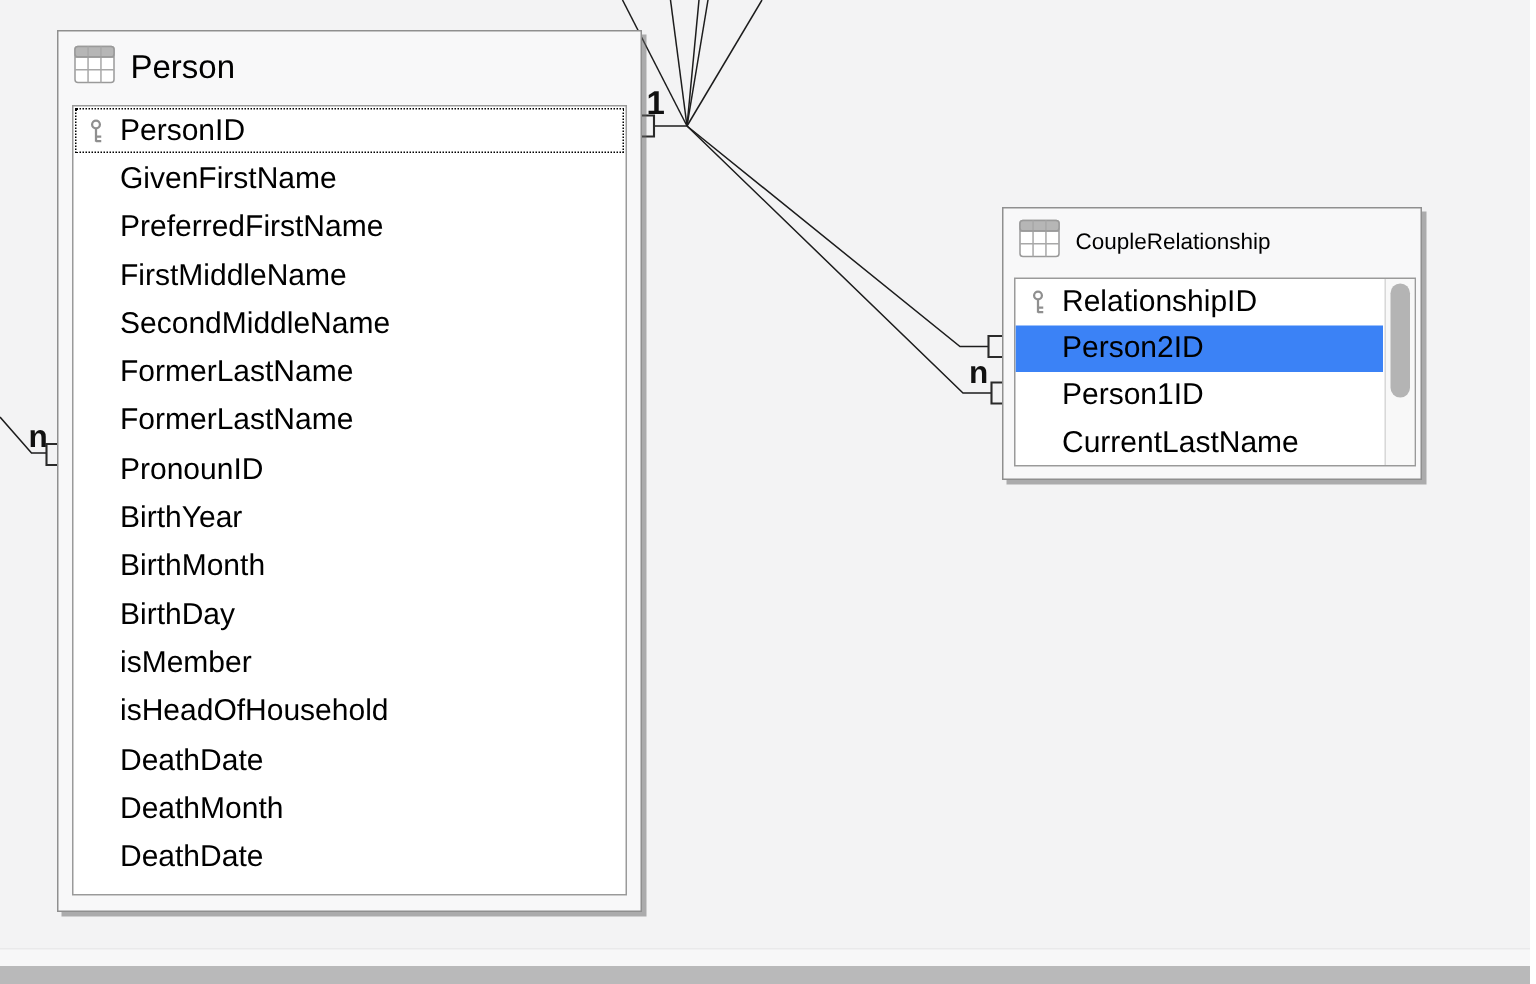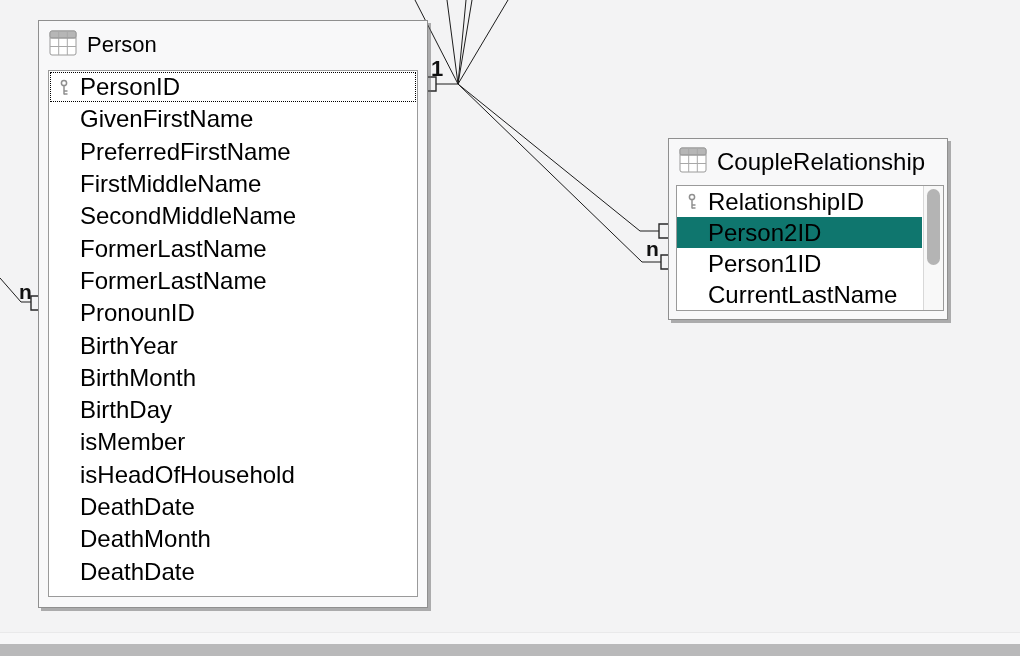--- a/index.html
+++ b/index.html
@@ -11,32 +11,32 @@
   .table{position:absolute;z-index:1;background:#f8f8f9;border:1px solid #8f8f8f;
          box-shadow:3px 3px 0 rgba(100,100,100,.5);}
   #person-table{left:38px;top:20px;width:388px;height:586px;}
   #couple-table{left:668px;top:138px;width:278px;height:180px;}
 
   .thead{display:flex;align-items:center;gap:10px;padding-left:10px;}
   #person-table .thead{height:48px;}
   #couple-table .thead{height:45px;}
   .ttitle{color:#000;}
   #person-table .ttitle{font-size:22px;}
-  #couple-table .ttitle{font-size:24px;text-align:right;}
+  #couple-table .ttitle{font-size:15px;text-align:right;}
 
   .flist{position:absolute;background:#fff;border:1px solid #9a9a9a;overflow:hidden;}
   #person-table .flist{left:9px;top:49px;width:368px;height:525px;}
   #couple-table .flist{left:7px;top:46px;width:266px;height:124px;}
 
-  .frow{display:flex;align-items:center;padding-left:10px;font-size:24px;color:#000;white-space:nowrap;}
+  .frow{display:flex;align-items:center;padding-left:10px;font-size:20px;color:#000;white-space:nowrap;}
   #person-table .frow{height:32.3px;}
   #couple-table .frow{height:31.2px;width:245px;box-sizing:border-box;}
   .keycell{flex:0 0 21px;width:21px;display:flex;align-items:center;}
   .focus-row{outline:1px dotted #000;outline-offset:-2px;}
-  .selected-row{background:#0f766e;}
+  .selected-row{background:#3b82f6;}
 
   .vscroll{position:absolute;right:0;top:0;width:20px;height:100%;background:#f8f8f8;
            border-left:1px solid #d8d8d8;box-sizing:border-box;}
   .vthumb{position:absolute;left:3px;top:3px;width:13px;height:76px;border-radius:7px;background:#b4b4b4;}
 
   .card-label{position:absolute;z-index:2;font-weight:bold;color:#111;line-height:1;}
   #label-one{left:431px;top:58px;font-size:22px;}
   #label-n-couple{left:646px;top:238px;font-size:21px;}
   #label-n-left{left:19px;top:281px;font-size:21px;}
 

